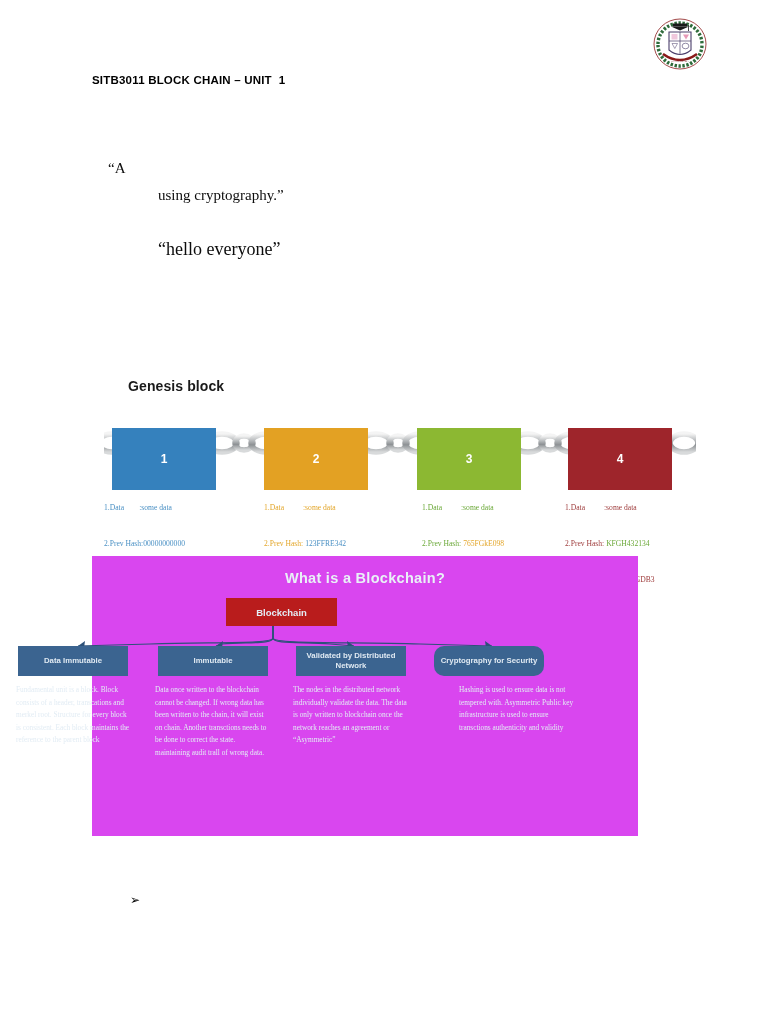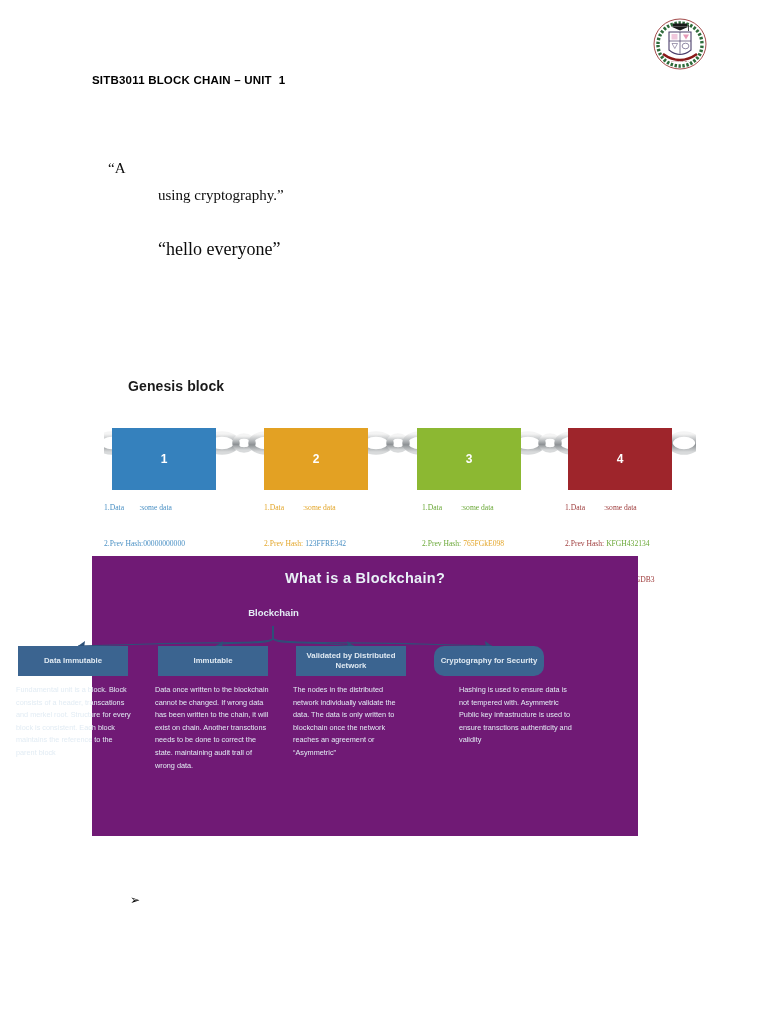--- a/index.html
+++ b/index.html
@@ -131,40 +131,40 @@
   .c-green  { color: #6aa837; }
   .c-red    { color: #9e3b3b; }
 
   
   .infographic {
     position: absolute;
     left: 92px;
     top: 556px;
     width: 546px;
     height: 280px;
-    background: #701a75;
+    background: #d946ef;
   }
   .info-title {
     position: absolute;
     left: 0;
     top: 14px;
     width: 100%;
     text-align: center;
     color: #e9f1f7;
     font-size: 14.5px;
     font-weight: bold;
     letter-spacing: 0.3px;
   }
   .root-node {
     position: absolute;
     left: 226px;
     top: 598px;
-    width: 95px;
+    width: 111px;
     height: 28px;
-    background: #701a75;
+    background: #b91c1c;
     display: flex;
     align-items: center;
     justify-content: center;
     color: #e4edf5;
     font-size: 9.5px;
     font-weight: bold;
   }
   .connectors {
     position: absolute;
     left: 0;
@@ -194,20 +194,21 @@
   .leaf-3 { left: 296px; }
   .leaf-4 { left: 434px; border-radius: 10px; }
 
   .leaf-body {
     position: absolute;
     top: 684px;
     width: 116px;
     font-size: 7.3px;
     line-height: 12.6px;
     color: #e2ecf4;
+    font-family: Liberation Serif, serif;
   }
   .body-1 { left: 16px; }
   .body-2 { left: 155px; }
   .body-3 { left: 293px; }
   .body-4 { left: 431px; margin-left: 28px; }
 
   
   .bullet-item {
     position: absolute;
     left: 130px;

